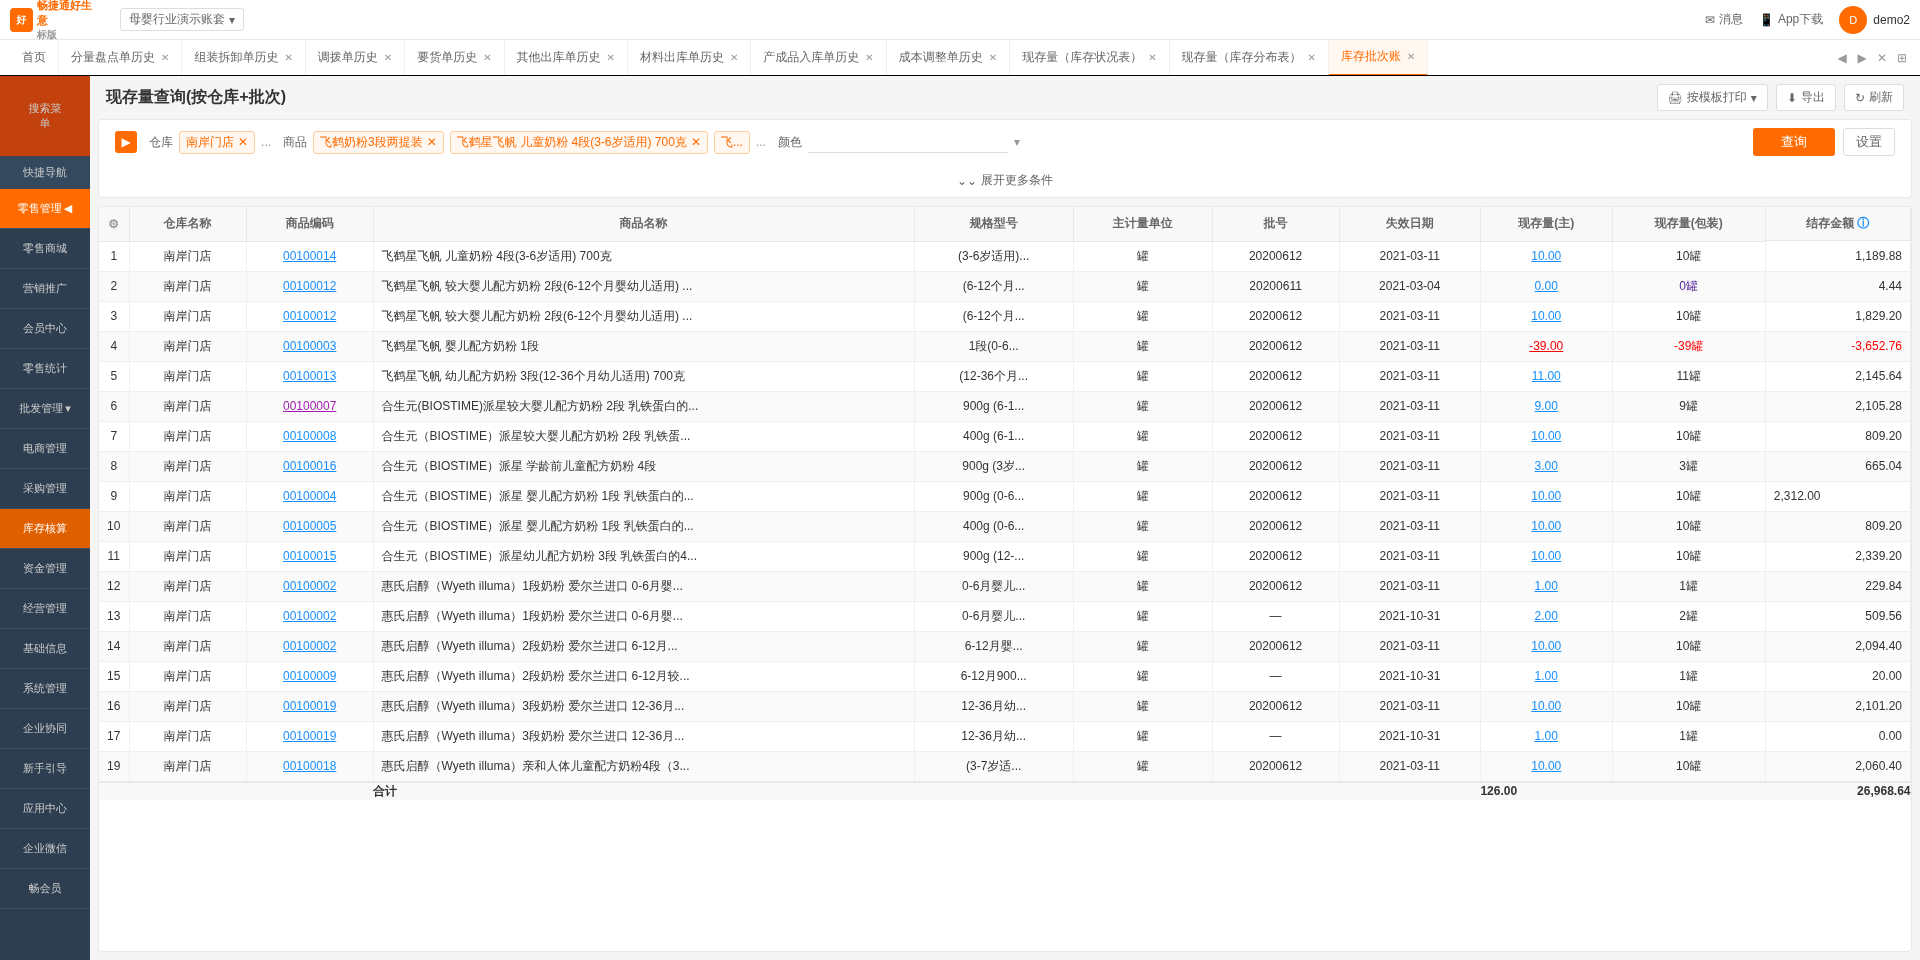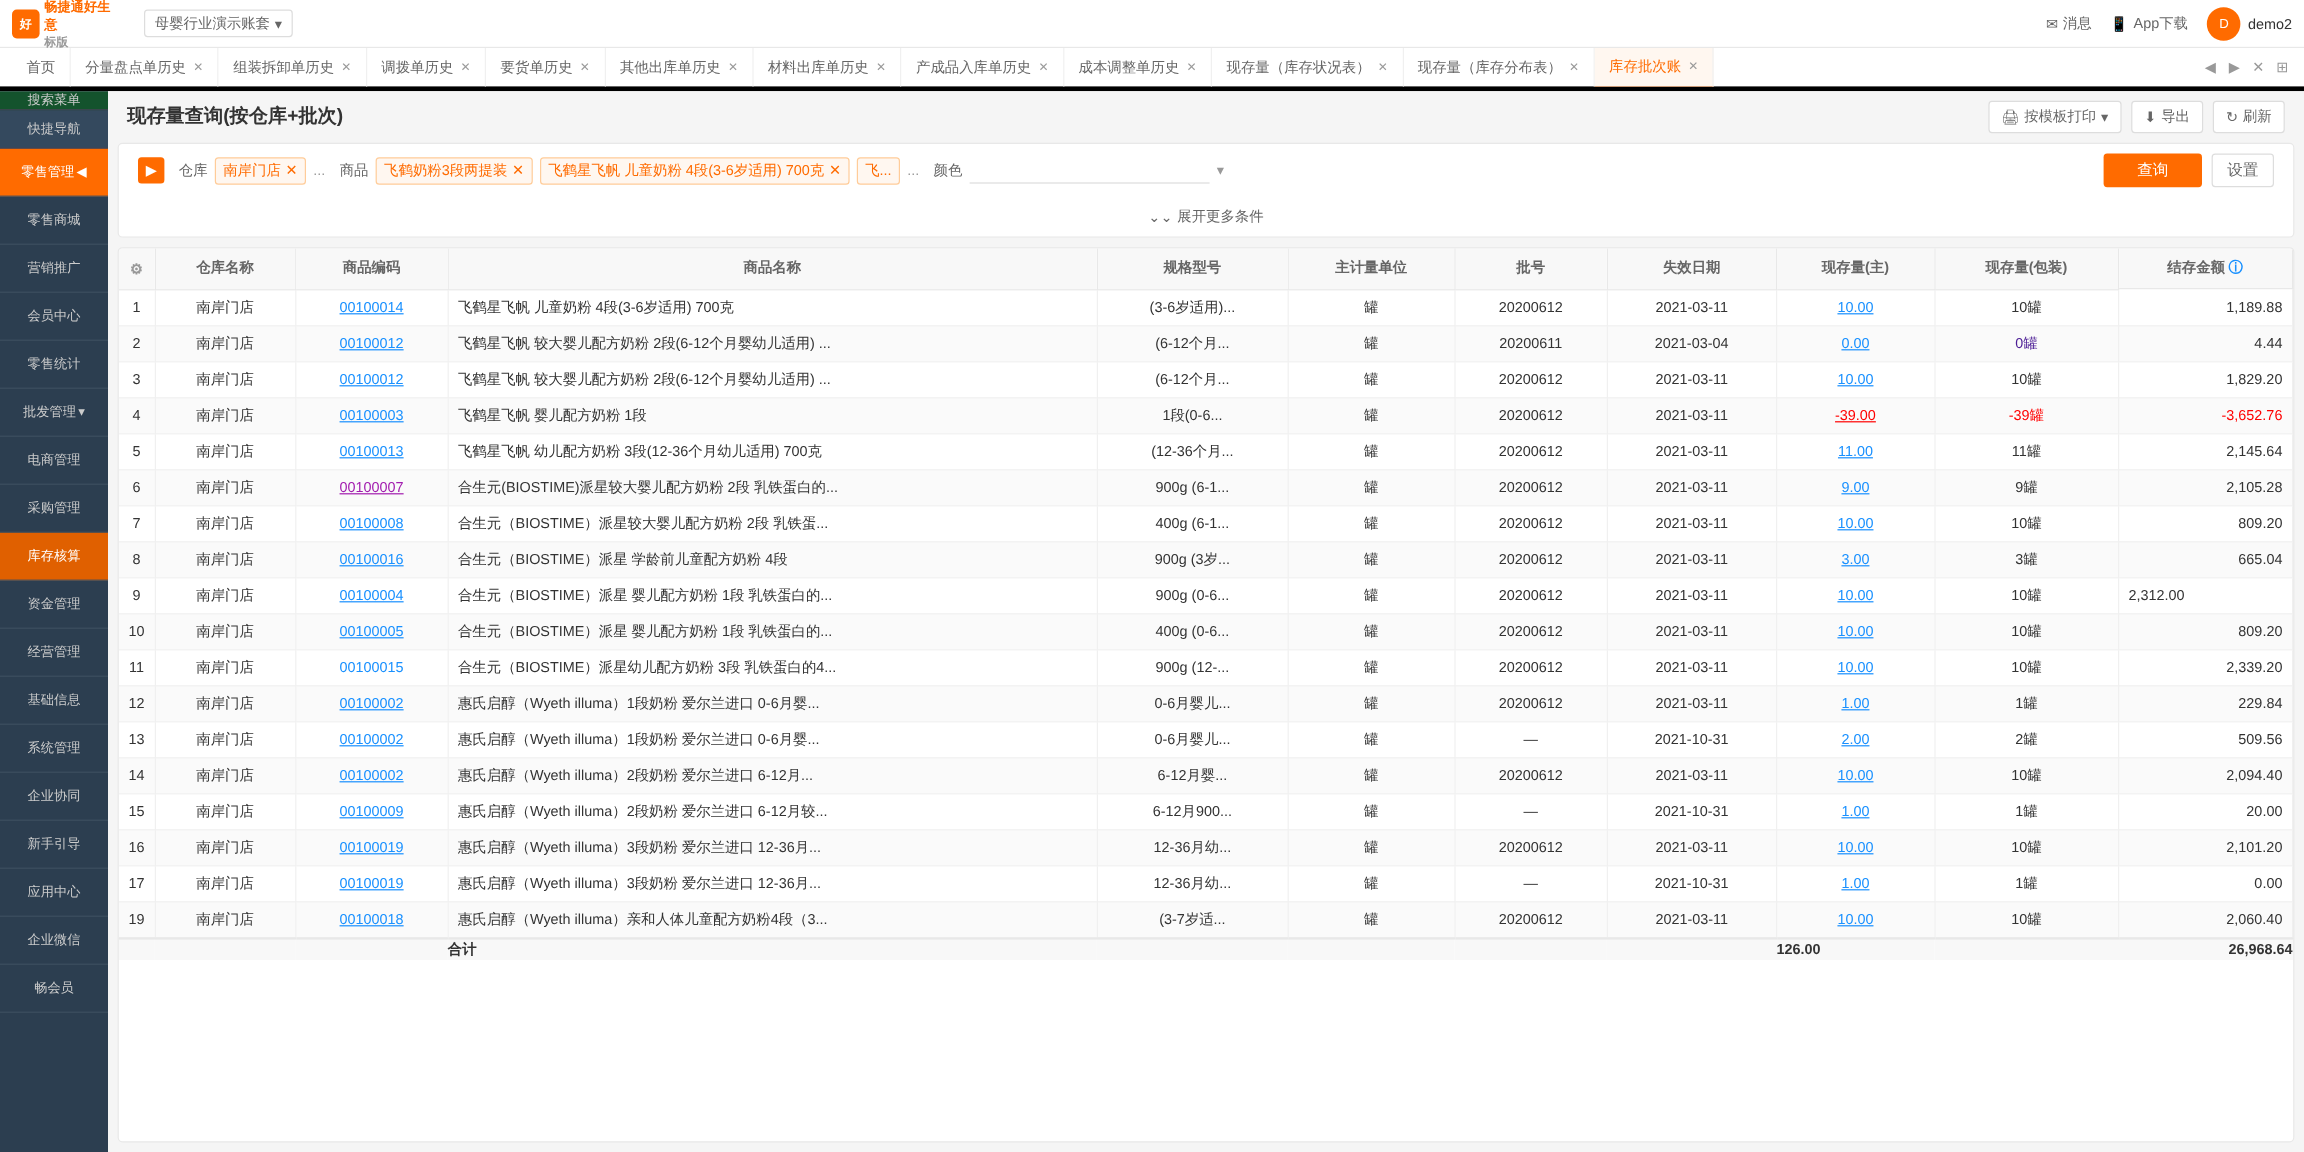--- a/index.html
+++ b/index.html
@@ -8,33 +8,33 @@
     
     .top-bar { height: 40px; background: #fff; display: flex; align-items: center; border-bottom: 1px solid #e8e8e8; padding: 0 10px; gap: 20px; flex-shrink: 0; }
     .logo { display: flex; align-items: center; gap: 4px; color: #ff6b00; font-size: 13px; font-weight: bold; width: 90px; }
     .logo-icon { width: 24px; height: 24px; background: #ff6b00; border-radius: 4px; display: flex; align-items: center; justify-content: center; color: white; font-size: 10px; }
     .workspace-selector { display: flex; align-items: center; gap: 4px; font-size: 12px; color: #666; border: 1px solid #ddd; padding: 2px 8px; border-radius: 3px; cursor: pointer; }
     .top-right { margin-left: auto; display: flex; align-items: center; gap: 16px; }
     .top-btn { display: flex; align-items: center; gap: 4px; font-size: 12px; color: #666; cursor: pointer; }
     .avatar { width: 28px; height: 28px; border-radius: 50%; background: #ff6b00; display: flex; align-items: center; justify-content: center; color: white; font-size: 11px; }
 
     
-    .nav-tabs { height: 36px; background: #fff; display: flex; align-items: center; border-bottom: 4px solid #000000; padding: 0 0 0 10px; flex-shrink: 0; overflow: hidden; }
+    .nav-tabs { height: 36px; background: #fff; display: flex; align-items: center; border-bottom: 1px solid #000000; padding: 0 0 0 10px; flex-shrink: 0; overflow: hidden; }
     .nav-tab { display: flex; align-items: center; gap: 4px; padding: 0 12px; height: 36px; font-size: 12px; color: #666; cursor: pointer; white-space: nowrap; border-right: 1px solid #f0f0f0; }
     .nav-tab.active { color: #ff6b00; background: #fff7f0; border-bottom: 2px solid #ff6b00; }
     .nav-tab .close-x { color: #999; font-size: 10px; margin-left: 2px; }
     .nav-arrows { display: flex; align-items: center; margin-left: auto; padding: 0 8px; }
     .nav-arrow { width: 20px; height: 20px; display: flex; align-items: center; justify-content: center; cursor: pointer; color: #999; }
 
     
     .main-layout { display: flex; flex: 1; overflow: hidden; }
 
     
     .sidebar { width: 90px; background: #2c3e50; color: white; display: flex; flex-direction: column; flex-shrink: 0; }
-    .sidebar-search { padding: 0; background: #14532d; font-size: 11px; color: #ccc; text-align: center; cursor: pointer; border-bottom: 1px solid #445; }
+    .sidebar-search { padding: 25px; background: #c2410c; font-size: 11px; color: #ccc; text-align: center; cursor: pointer; border-bottom: 1px solid #445; }
     .sidebar-nav { padding: 8px; background: #34495e; font-size: 11px; color: #ccc; text-align: center; cursor: pointer; border-bottom: 1px solid #445; }
     .sidebar-item { padding: 12px 4px; text-align: center; font-size: 11px; color: #ccc; cursor: pointer; border-bottom: 1px solid #3d4f60; }
     .sidebar-item.active { background: #ff6b00; color: white; }
     .sidebar-item-arrow { display: flex; align-items: center; justify-content: center; gap: 2px; }
 
     
     .content { flex: 1; display: flex; flex-direction: column; overflow: hidden; background: #f5f5f5; }
 
     
     .page-header { padding: 8px 16px; display: flex; align-items: center; justify-content: space-between; background: #f5f5f5; flex-shrink: 0; }
@@ -393,21 +393,21 @@
     <td>罐</td>
     <td>20200612</td>
     <td>2021-03-11</td>
     <td style="color:#1890ff;text-decoration:underline;cursor:pointer;">10.00</td>
     <td style="color:#333;">10罐</td>
     <td style="text-align:right;color:#333;">809.20</td>
   </tr>
             <tr>
     <td>11</td>
     <td>南岸门店</td>
-    <td style="color:#1890ff;cursor:pointer;">00100015</td>
+    <td style="color:#1890ff;cursor:pointer;text-decoration:underline;">00100015</td>
     <td style="text-align:left;max-width:300px;overflow:hidden;white-space:nowrap;text-overflow:ellipsis;">合生元（BIOSTIME）派星幼儿配方奶粉 3段 乳铁蛋白的4...</td>
     <td>900g (12-...</td>
     <td>罐</td>
     <td>20200612</td>
     <td>2021-03-11</td>
     <td style="color:#1890ff;text-decoration:underline;cursor:pointer;">10.00</td>
     <td style="color:#333;">10罐</td>
     <td style="text-align:right;color:#333;">2,339.20</td>
   </tr>
             <tr>

